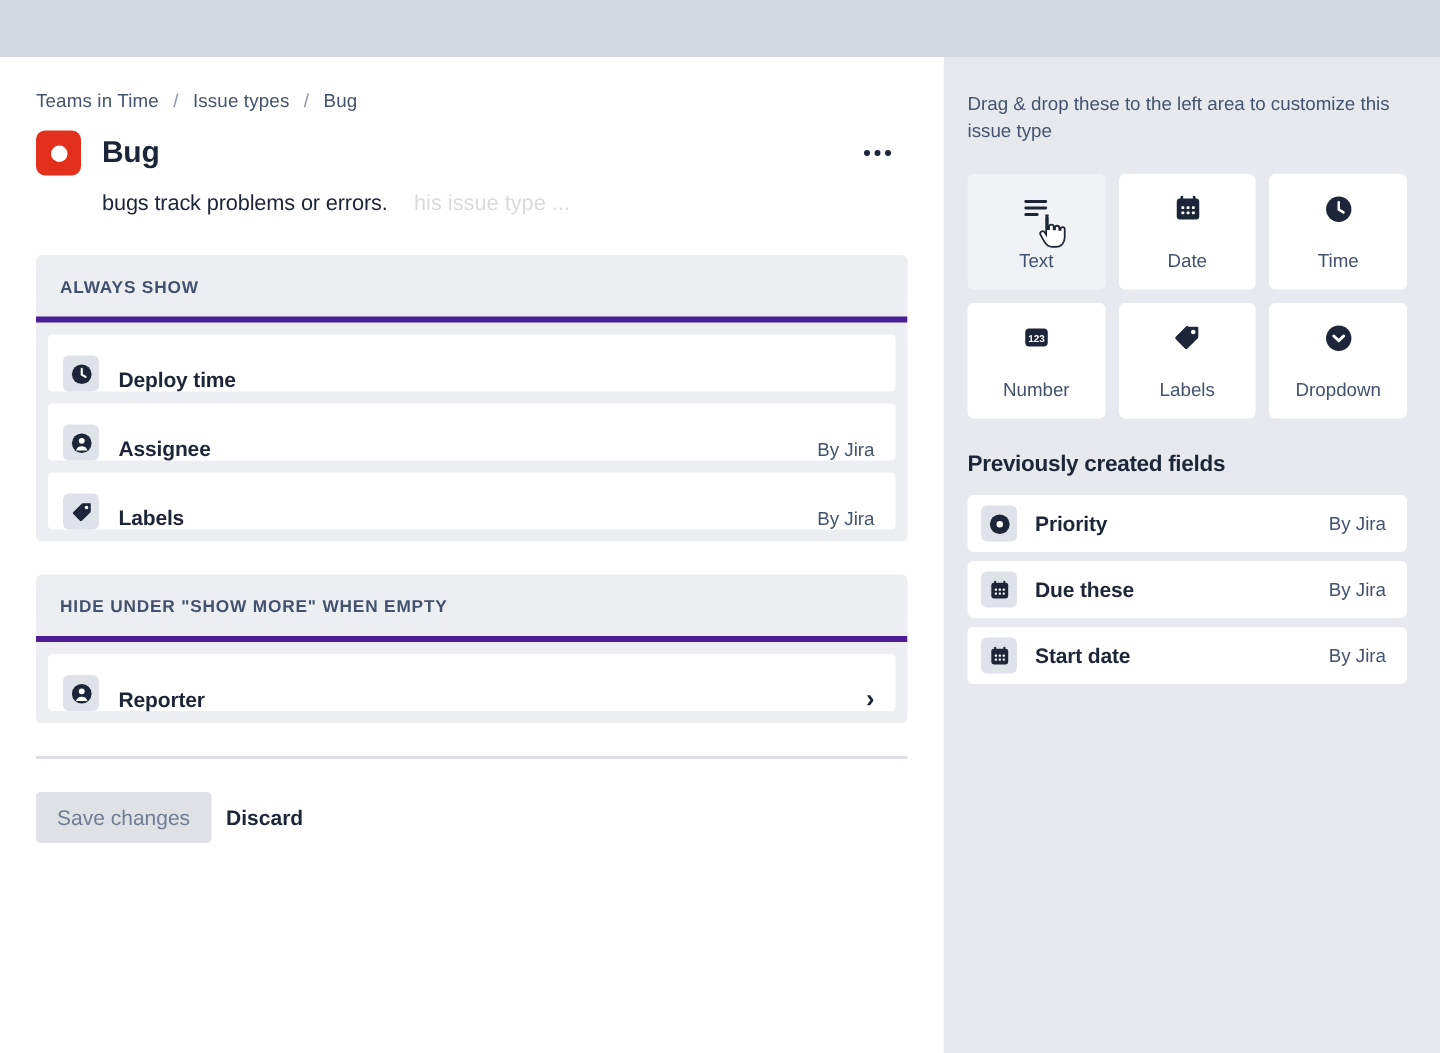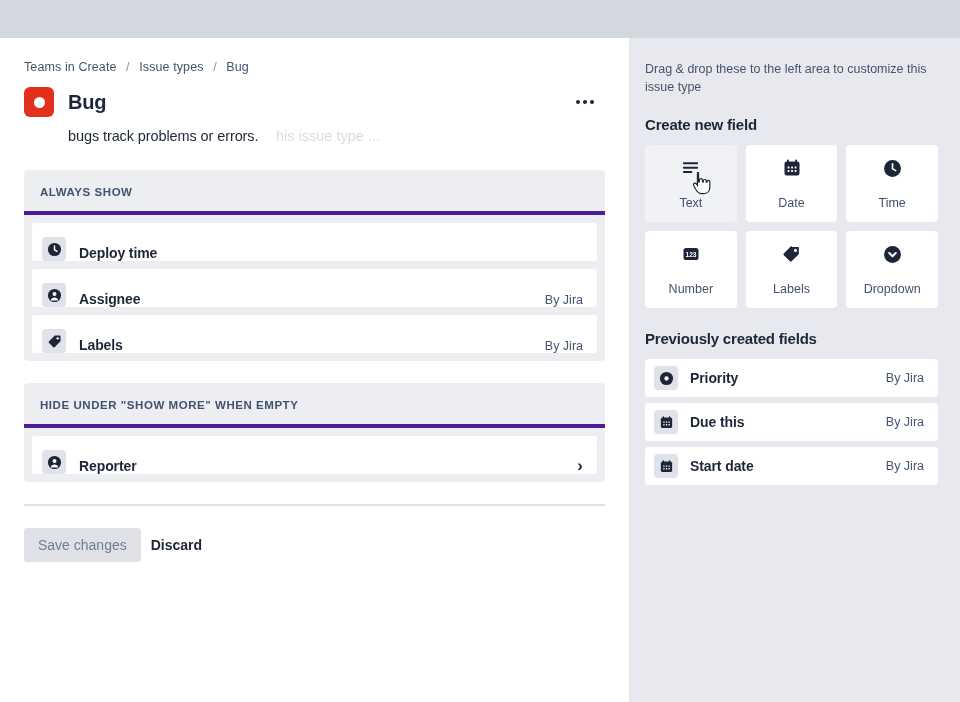--- a/index.html
+++ b/index.html
@@ -221,21 +221,21 @@
 
 <div class="page">
 
   <div class="top-strip"></div>
 
   <div class="body-area">
 
     <div class="left-panel">
 
       <div class="breadcrumb">
-        <span class="crumb">Teams in Create</span>
+        <span class="crumb">Teams in Time</span>
         <span class="sep">/</span>
         <span class="crumb">Issue types</span>
         <span class="sep">/</span>
         <span class="crumb">Bug</span>
       </div>
 
       <div class="title-row">
         <div class="bug-icon">
           <div class="dot"></div>
         </div>
@@ -318,21 +318,20 @@
         <button class="btn-save">Save changes</button>
         <button class="btn-discard">Discard</button>
       </div>
 
     </div>
 
     <div class="sidebar">
 
       <div class="sidebar-hint">Drag &amp; drop these to the left area to customize this issue type</div>
 
-      <div class="sidebar-heading">Create new field</div>
 
       <div class="tile-grid">
 
         <div class="tile hovered">
           <span class="tile-icon">
             <svg width="19" height="16" viewBox="0 0 20 16">
                 <rect x="2" y="2" width="16" height="2.1" rx="1" fill="#1d2638"></rect>
                 <rect x="2" y="6.6" width="16" height="2.1" rx="1" fill="#1d2638"></rect>
                 <rect x="2" y="11.2" width="10" height="2.1" rx="1" fill="#1d2638"></rect>
               </svg>
@@ -428,21 +427,21 @@
                 <g fill="#fff">
                   <rect x="5.6" y="8.5" width="1.9" height="1.9" rx=".5"></rect>
                   <rect x="9.1" y="8.5" width="1.9" height="1.9" rx=".5"></rect>
                   <rect x="12.6" y="8.5" width="1.9" height="1.9" rx=".5"></rect>
                   <rect x="5.6" y="12" width="1.9" height="1.9" rx=".5"></rect>
                   <rect x="9.1" y="12" width="1.9" height="1.9" rx=".5"></rect>
                   <rect x="12.6" y="12" width="1.9" height="1.9" rx=".5"></rect>
                 </g>
               </svg>
           </div>
-          <span class="list-label">Due this</span>
+          <span class="list-label">Due these</span>
           <span class="list-meta">By Jira</span>
         </div>
 
         <div class="list-row">
           <div class="badge">
             <svg width="15" height="15" viewBox="0 0 20 20">
                 <rect x="5" y="1.5" width="1.8" height="3.4" rx=".8" fill="#1d2638"></rect>
                 <rect x="13.2" y="1.5" width="1.8" height="3.4" rx=".8" fill="#1d2638"></rect>
                 <rect x="2.5" y="3.4" width="15" height="14" rx="2.2" fill="#1d2638"></rect>
                 <g fill="#fff">

